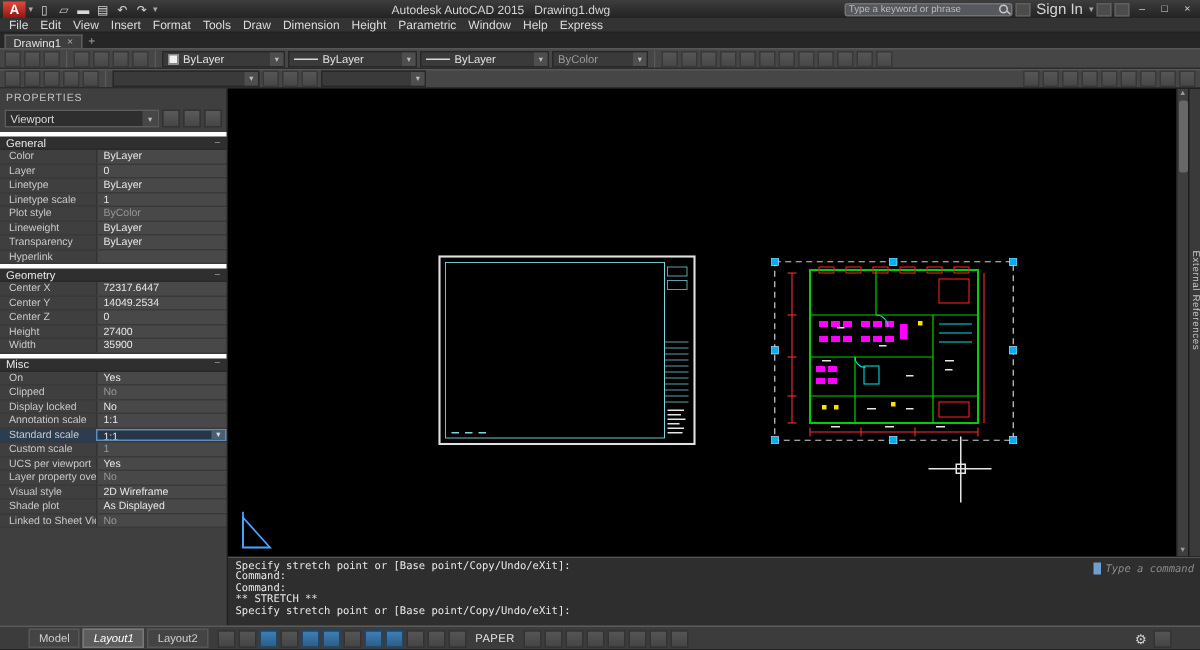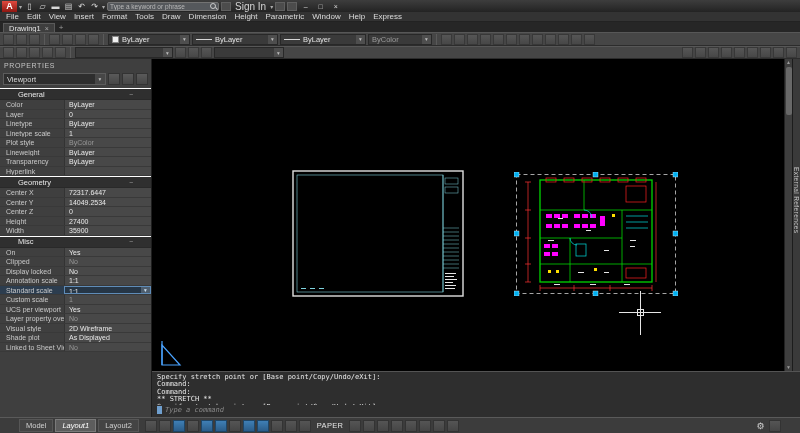--- a/index.html
+++ b/index.html
@@ -63,22 +63,22 @@
     flex-direction:column; font-size:7.5px; color:#d9d9d9; flex:none; }
   .pal-title { height:13px; display:flex; align-items:center; padding:0 4px; font-size:7px;
     letter-spacing:.6px; color:#c3c3c3; }
   .obj-row { height:16px; display:flex; align-items:center; gap:2px; padding:0 3px 2px 3px; }
   .obj-combo { flex:1; height:12px; background:#2e2e2e; border:1px solid #5c5c5c; display:flex;
     align-items:center; padding-left:3px; gap:4px; font-size:7.5px; }
   .obj-combo .arrow { margin-left:auto; width:10px; height:10px; background:#474747; color:#bbb;
     font-size:5.5px; display:flex; align-items:center; justify-content:center; }
   .pal-btn { width:12px; height:12px; background:linear-gradient(#5a5a5a,#464646);
     border:1px solid #333; flex:none; }
-  .psec-header { height:12px; background:#2f2f2f; border-top:1px solid #ffffff; border-bottom:1px solid #292929;
-    display:flex; align-items:center; padding:0 18px; color:#e8e8e8; font-size:7.5px; }
+  .psec-header { height:12px; background:#2f2f2f; border-top:3px solid #ffffff; border-bottom:1px solid #292929;
+    display:flex; align-items:center; padding:0 4px; color:#e8e8e8; font-size:7.5px; }
   .psec-header .collapse { margin-left:auto; color:#9f9f9f; font-size:7px; }
   .prow { display:flex; height:9.5px; border-bottom:1px solid #393939; align-items:stretch; }
   .plabel { width:64px; padding:1px 0 0 6px; color:#c9c9c9; white-space:nowrap; overflow:hidden; font-size:7px; }
   .pvalue { flex:1; background:#484848; border-left:1px solid #333; padding:1px 0 0 4px;
     color:#e8e8e8; white-space:nowrap; overflow:hidden; font-size:7px; position:relative; }
   .prow.muted .pvalue { color:#979797; }
   .prow.sel-combo { background:#2c3d4f; }
   .prow.sel-combo .pvalue { background:#263646; border:1px solid #5f8cb8; padding-right:10px; }
   .prow.sel-combo .pvalue::after { content:"▾"; position:absolute; right:0; top:0; width:9px; height:100%;
     background:#4e5e6e; color:#cfe2f2; font-size:5.5px; display:flex; align-items:center; justify-content:center; }
@@ -97,21 +97,21 @@
   .edge-strip { position:absolute; top:0; bottom:0; right:0; width:8px; background:#3a3a3a;
     border-left:1px solid #1c1c1c; }
   .vtab { position:absolute; top:108px; left:0px; writing-mode:vertical-rl; font-size:6.5px;
     color:#c6c6c6; letter-spacing:.4px; white-space:nowrap; }
 
   .crosshair-h, .crosshair-v { position:absolute; background:#e6e6e6; }
   .pickbox { position:absolute; border:1px solid #e6e6e6; background:transparent; }
 
   
   .cmd { height:46px; background:#2e2e2e; border-top:1px solid #545454; display:flex;
-    flex-direction:column; padding:2px 4px 2px 5px; font-family:"DejaVu Sans Mono",monospace; }
+    flex-direction:row; padding:2px 4px 2px 5px; font-family:"DejaVu Sans Mono",monospace; }
   .cmd-history { flex:1; overflow:hidden; }
   .cmd-line { font-size:7px; line-height:7.4px; color:#e9e9e9; white-space:pre; }
   .cmd-input { height:10px; display:flex; align-items:center; gap:3px;font-style:italic; }
   .caret { width:5px; height:8px; background:#6f9fce; flex:none; }
   .cmd-ph { font-size:7px; color:#8b8b8b; }
 
   
   .statusbar { height:16px; background:#3c3c3c; border-top:1px solid #5a5a5a; display:flex;
     align-items:center; gap:2px; padding:0 19px; font-size:7.5px; color:#cfcfcf; }
   .layout-tab { height:13px; display:flex; align-items:center; padding:0 6px; background:#444;
@@ -132,20 +132,23 @@
   <div class="titlebar">
     <span class="logo">A</span>
     <span class="tiny-arrow">▾</span>
     <span class="qat-icon">▯</span>
     <span class="qat-icon">▱</span>
     <span class="qat-icon">▬</span>
     <span class="qat-icon">▤</span>
     <span class="qat-icon">↶</span>
     <span class="qat-icon">↷</span>
     <span class="tiny-arrow">▾</span>
+    <span class="title-center">
+      <span>Autodesk AutoCAD 2015</span>&nbsp;&nbsp;&nbsp;<span>Drawing1.dwg</span>
+    </span>
     <span class="search-box">
       <span class="search-ph">Type a keyword or phrase</span>
       <span class="search-glyph"></span>
     </span>
     <span class="tb-mini"></span>
     <span class="signin">Sign In</span>
     <span class="tiny-arrow">▾</span>
     <span class="tb-mini"></span>
     <span class="tb-mini"></span>
     <span class="winctl">–</span>

